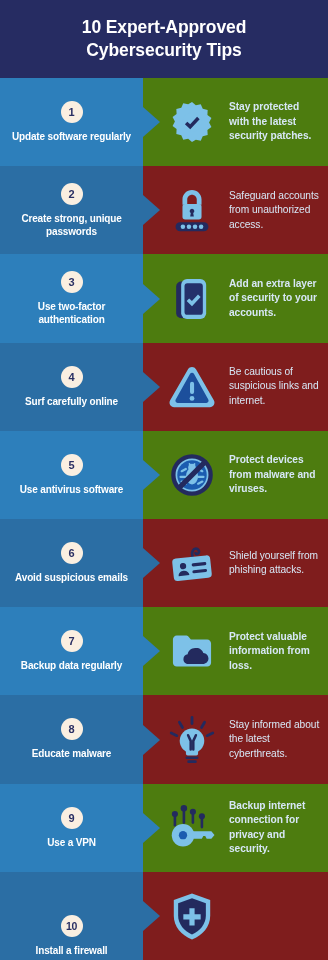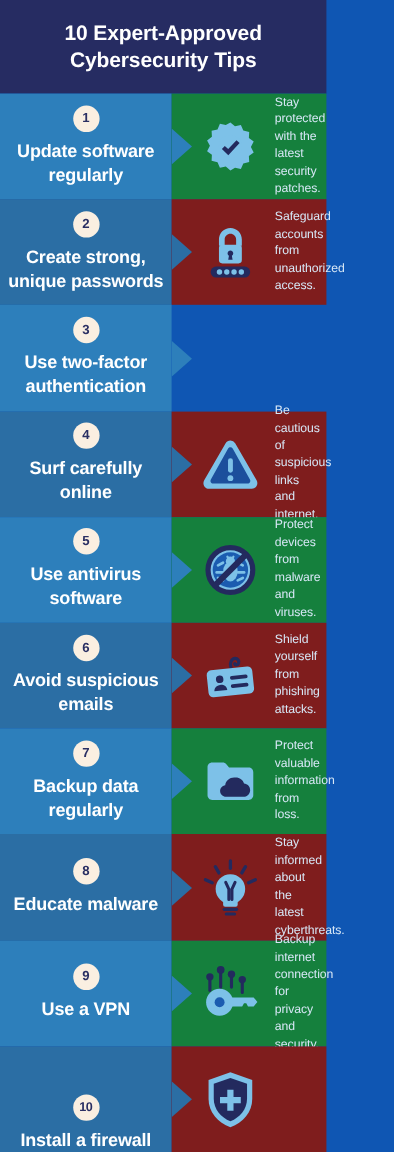--- a/index.html
+++ b/index.html
@@ -3,21 +3,21 @@
 <meta charset="utf-8">
 <style>
   * { box-sizing: border-box; margin: 0; padding: 0; }
   html, body {
     width: 328px; height: 960px;
     font-family: "Liberation Sans", sans-serif;
     background: #0f56b3;
     overflow: hidden;
   }
   #infographic {
-    width: 272px; height: 960px;
+    width: 328px; height: 960px;
     position: relative;
     display: flex; flex-direction: column;
   }
 
   
   .header {
     height: 78px;
     background: #262c62;
     display: flex; align-items: center; justify-content: center;
     flex: 0 0 78px;
@@ -37,21 +37,21 @@
   .rows { flex: 1 1 auto; display: flex; flex-direction: column; }
   .row {
     flex: 1 1 0;
     display: flex;
     position: relative;
     min-height: 0;
   }
 
   
   .row.odd  .left  { background: #2d7fbb; }
-  .row.odd  .right { background: #15803d; }
+  .row.odd  .right { background: #4d7c0f; font-weight: bold; }
   .row.even .left  { background: #2b6ea4; }
   .row.even .right { background: #7f1d1d; align-items: center; }
 
   .left {
     width: 143px;
     flex: 0 0 143px;
     display: flex; flex-direction: column;
     align-items: center; justify-content: center;
     position: relative;
     padding: 4px 6px;
@@ -63,21 +63,21 @@
     color: #2a2f63;
     font-size: 11px;
     font-weight: bold;
     display: flex; align-items: center; justify-content: center;
     margin-bottom: 7px;
     flex: 0 0 auto;
   }
   .badge.wide { font-size: 10.5px; letter-spacing: -0.3px; margin-top: 41px; }
   .tip-title {
     color: #ffffff;
-    font-size: 15px;
+    font-size: 10px;
     font-weight: bold;
     line-height: 1.33;
     text-align: center;
     letter-spacing: -0.15px;
   }
 
   
   .chevron {
     position: absolute;
     left: 143px;
@@ -177,20 +177,31 @@
 
   <div class="row odd">
     <div class="left">
       <div class="badge">3</div>
       <div class="tip-title">Use two-factor authentication</div>
     </div>
     <div class="chevron">
       <svg viewBox="0 0 17 30" width="17" height="30" aria-hidden="true">
         <path d="M0 0 L17 15 L0 30 Z"></path>
       </svg>
+    </div>
+    <div class="right">
+      <div class="icon-wrap">
+    <svg viewBox="0 0 60 60" width="50" height="50">
+      <rect x="11" y="9" width="26" height="44" rx="6" fill="#232a5e"></rect>
+      <rect x="17" y="6" width="30" height="48" rx="7" fill="#7dc1e8"></rect>
+      <rect x="21" y="11" width="22" height="38" rx="3.5" fill="#23306b"></rect>
+      <path fill="#7dc1e8" d="M26.6 29.4l-3 3 6.4 6.2 10.3-11-3.1-2.9-7.3 7.8z"></path>
+    </svg>
+          </div>
+      <div class="desc">Add an extra layer of security to your accounts.</div>
     </div>
   </div>
 
   <div class="row even">
     <div class="left">
       <div class="badge">4</div>
       <div class="tip-title">Surf carefully online</div>
     </div>
     <div class="chevron">
       <svg viewBox="0 0 17 30" width="17" height="30" aria-hidden="true">

